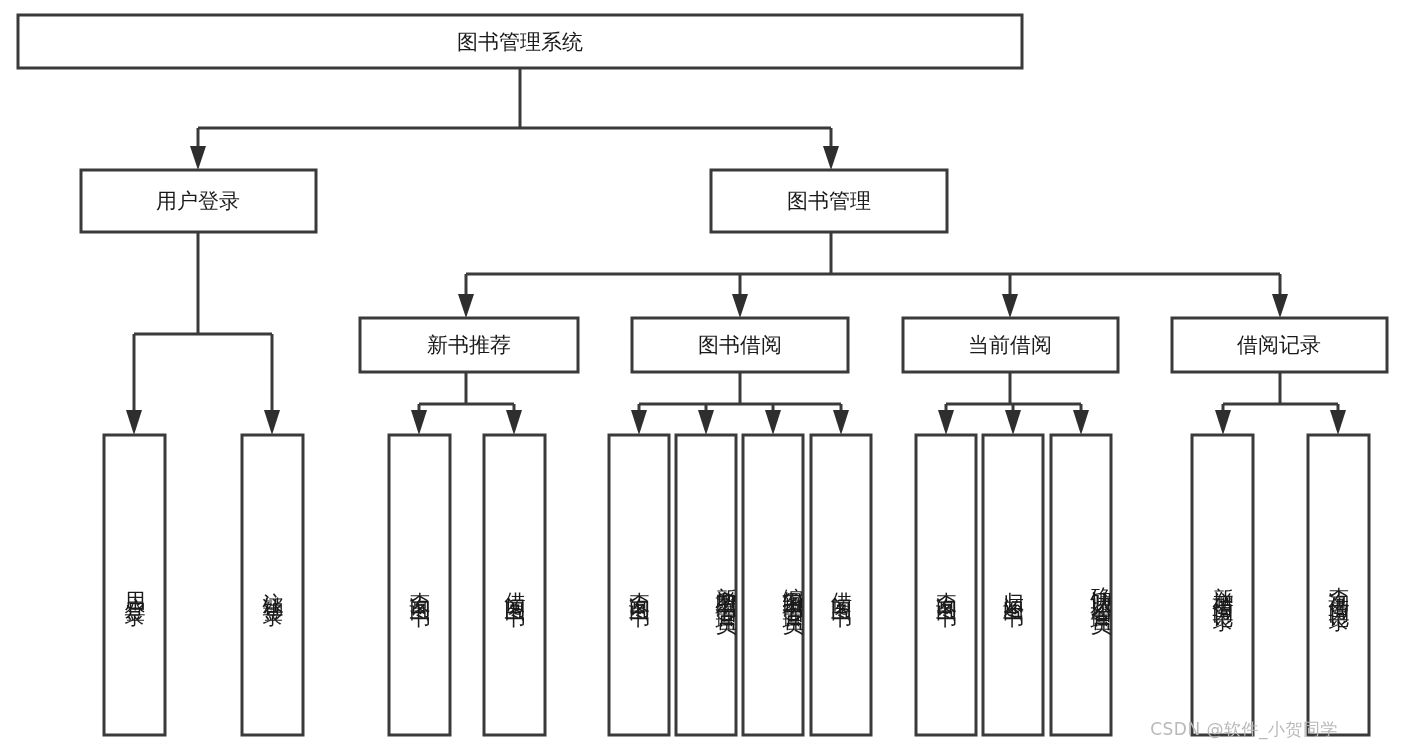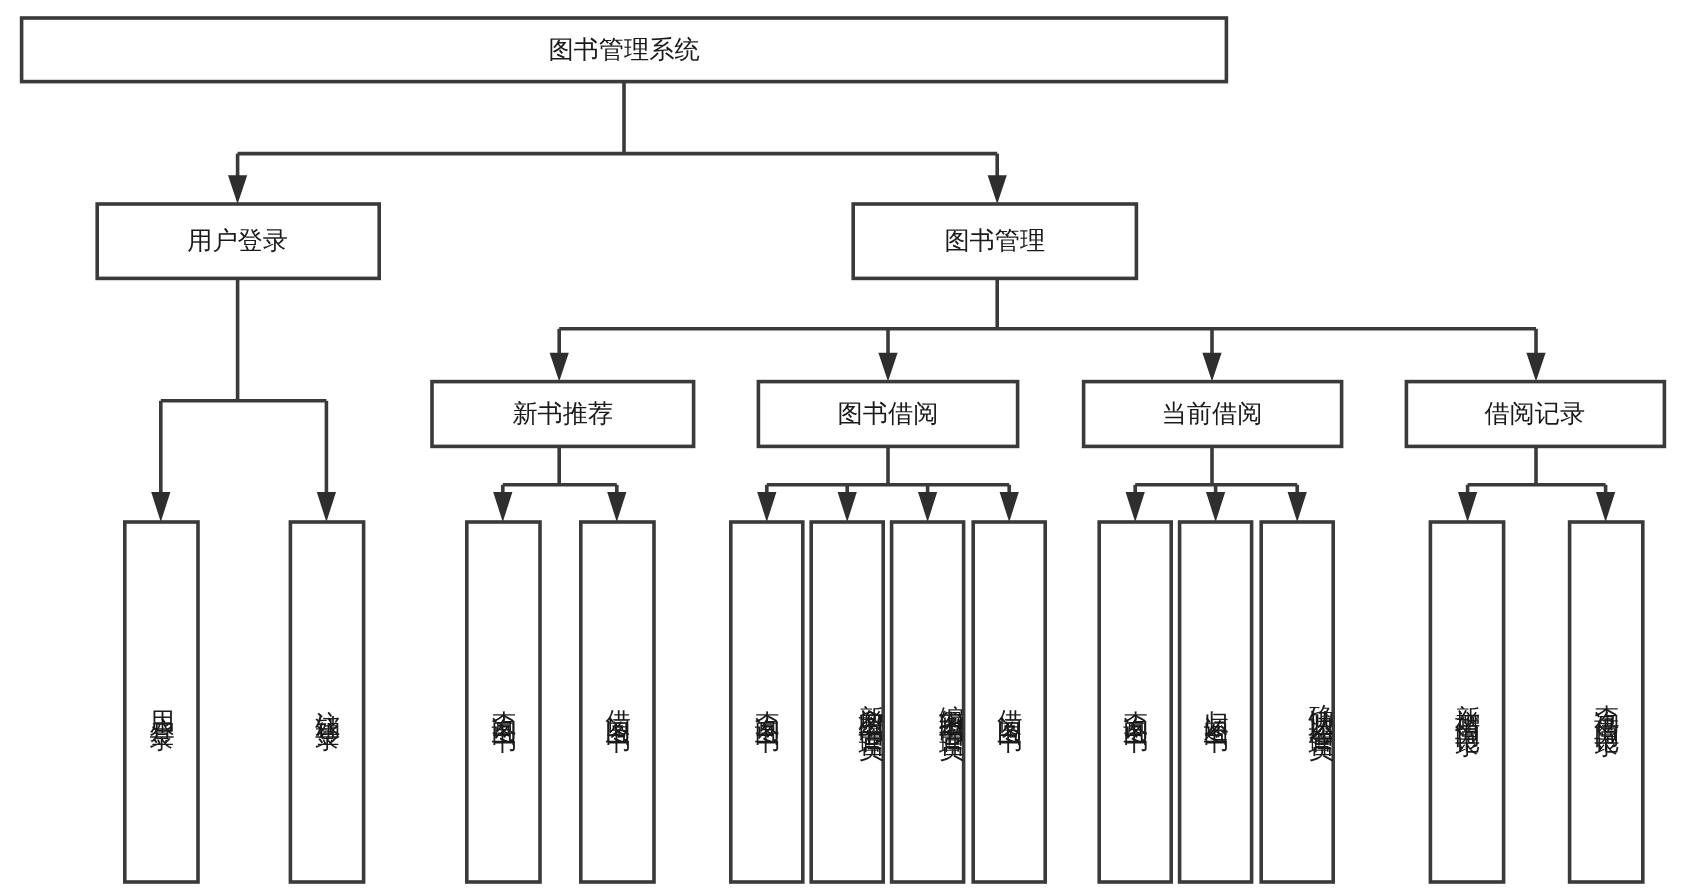--- a/index.html
+++ b/index.html
@@ -229,20 +229,21 @@
     <div class="vtext vtext-top" style="left:676px; top:435px; width:60px; height:300px;">新增图书（管理员）</div>
     <div class="vtext vtext-top" style="left:743px; top:435px; width:60px; height:300px;">编辑图书（管理员）</div>
     <div class="vtext" style="left:811px; top:435px; width:60px; height:300px;">借阅图书</div>
     <div class="vtext" style="left:916px; top:435px; width:60px; height:300px;">查询图书</div>
     <div class="vtext" style="left:983px; top:435px; width:60px; height:300px;">归还图书</div>
     <div class="vtext vtext-top" style="left:1051px; top:435px; width:60px; height:300px;">确认归还（管理员）</div>
     <div class="vtext" style="left:1192px; top:435px; width:61px; height:300px;">新增借阅记录</div>
     <div class="vtext" style="left:1308px; top:435px; width:61px; height:300px;">查询借阅记录</div>
   </div>
 
+  <div class="watermark">CSDN @软件_小贺同学</div>
 </div>
 
 <style>
   .leaf-text-layer {
     position: absolute;
     left: 0;
     top: 0;
     width: 1405px;
     height: 747px;
     pointer-events: none;

